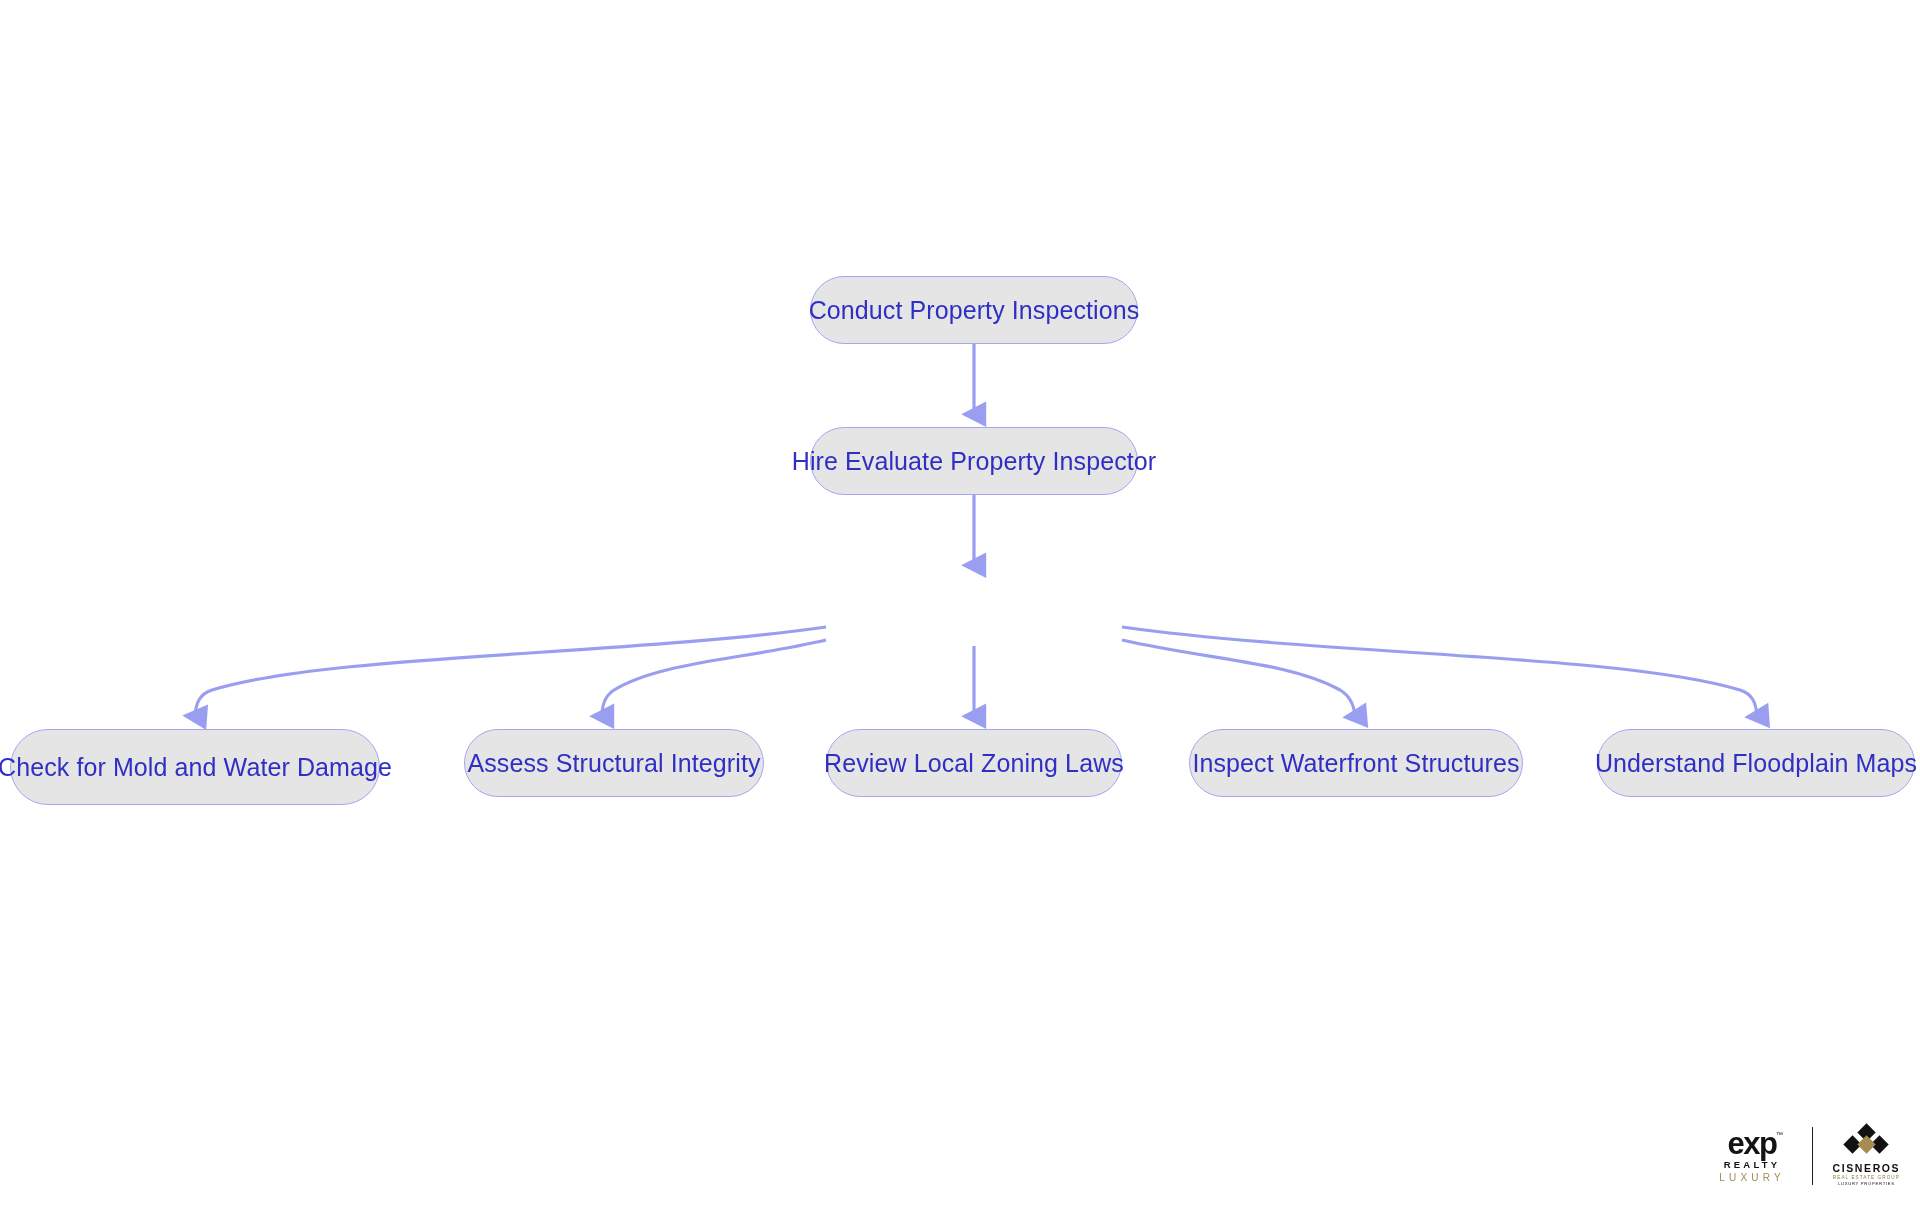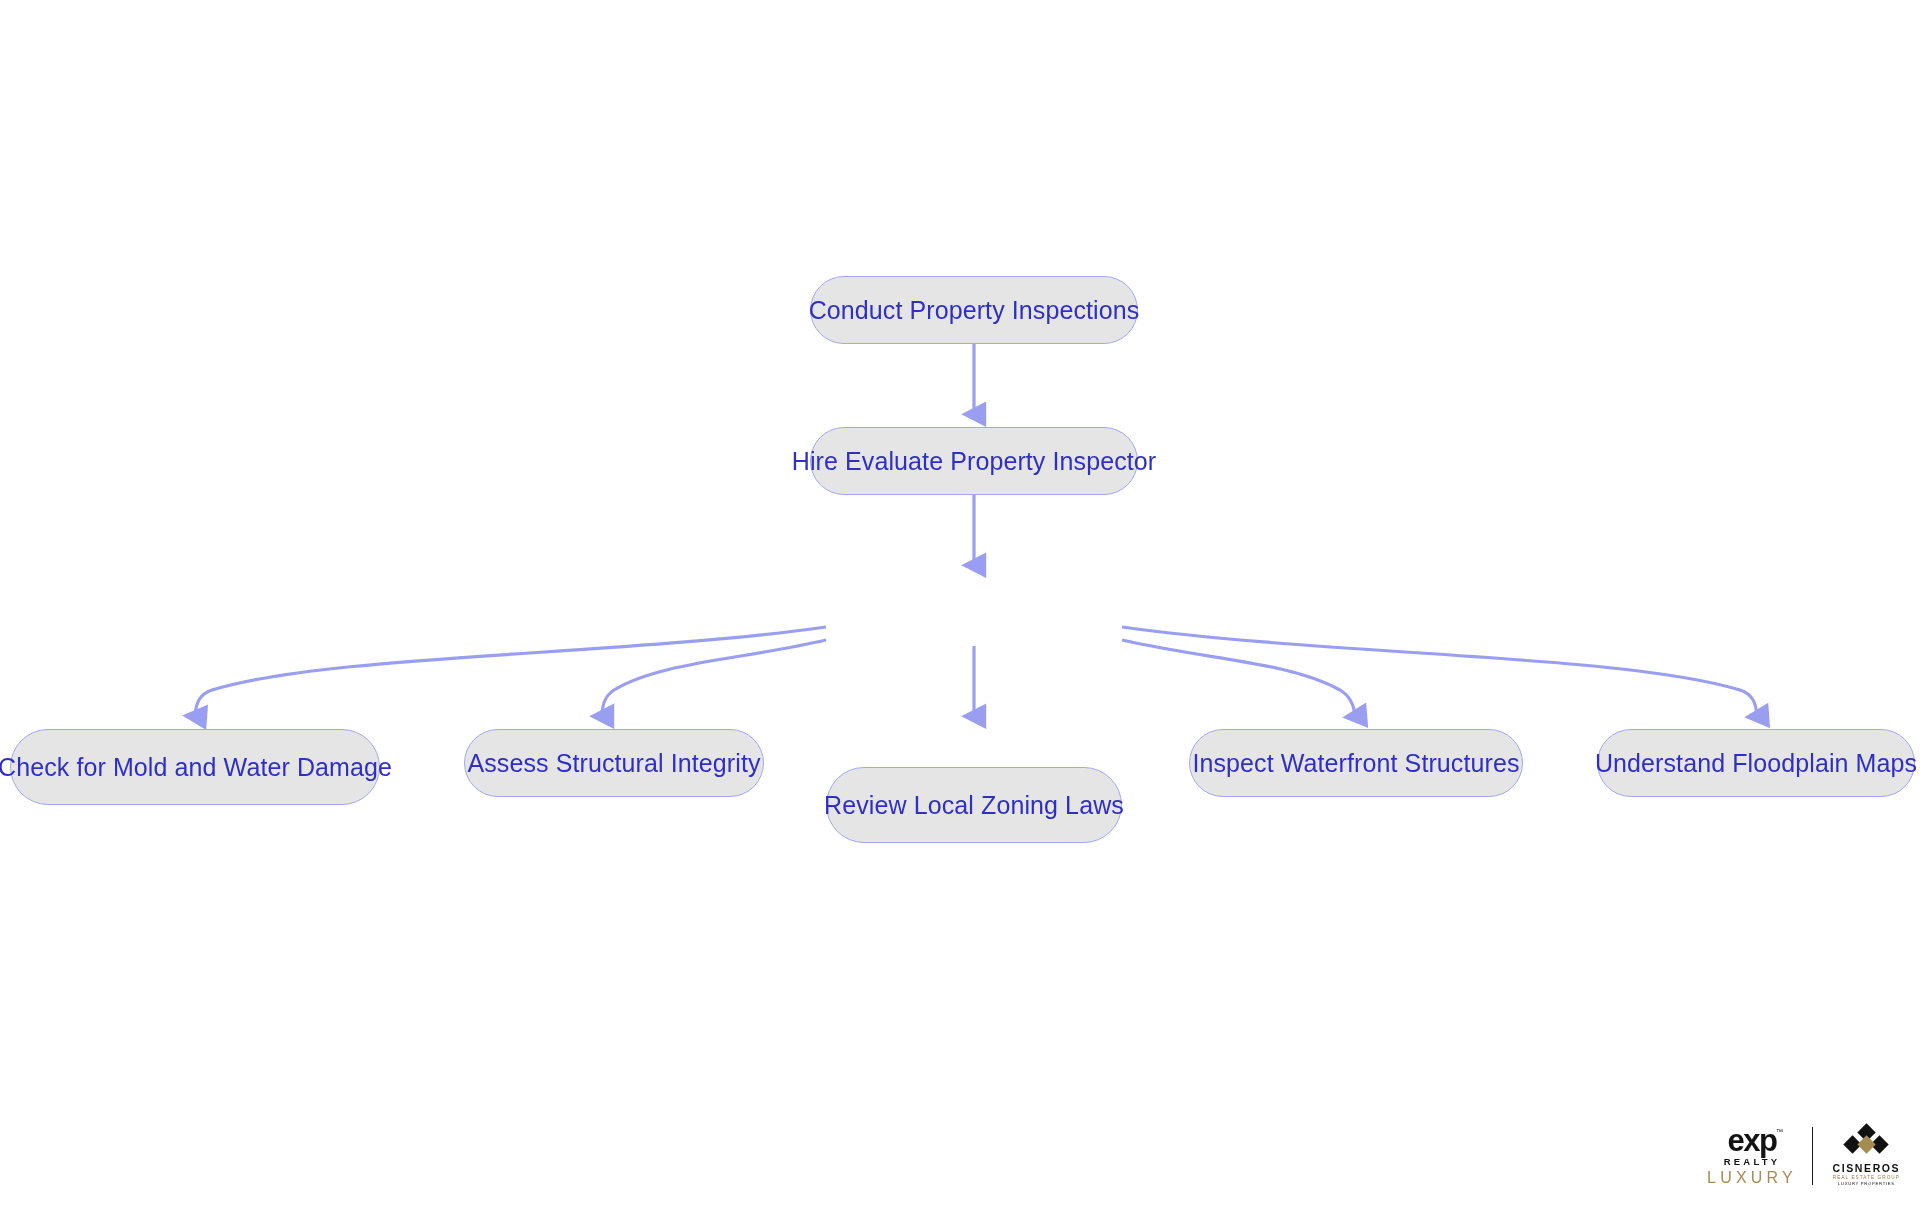--- a/index.html
+++ b/index.html
@@ -89,21 +89,21 @@
     top: 2px;
   }
   .exp-realty {
     font-size: 9.5px;
     font-weight: 700;
     letter-spacing: 3.2px;
     color: #131313;
     margin-top: 1px;
   }
   .exp-luxury {
-    font-size: 16px;
+    font-size: 10px;
     font-weight: 400;
     letter-spacing: 4.2px;
     color: #a58c50;
     margin-top: 3px;
   }
   #logo-divider {
     width: 1.4px;
     height: 58px;
     background: #1c1c1c;
     flex: 0 0 auto;
@@ -202,21 +202,21 @@
 
 
   <div class="node" style="left:10px; top:729px; width:370px; height:76px;">
     <span class="node-label">Check for Mold and Water Damage</span>
   </div>
 
   <div class="node" style="left:452px; top:729px; width:300px; height:68px;margin-left:12px;">
     <span class="node-label">Assess Structural Integrity</span>
   </div>
 
-  <div class="node" style="left:826px; top:767px; width:296px; height:76px;">
+  <div class="node" style="left:826px; top:729px; width:296px; height:68px;">
     <span class="node-label">Review Local Zoning Laws</span>
   </div>
 
   <div class="node" style="left:1189px; top:729px; width:334px; height:68px;">
     <span class="node-label">Inspect Waterfront Structures</span>
   </div>
 
   <div class="node" style="left:1597px; top:729px; width:318px; height:68px;">
     <span class="node-label">Understand Floodplain Maps</span>
   </div>

